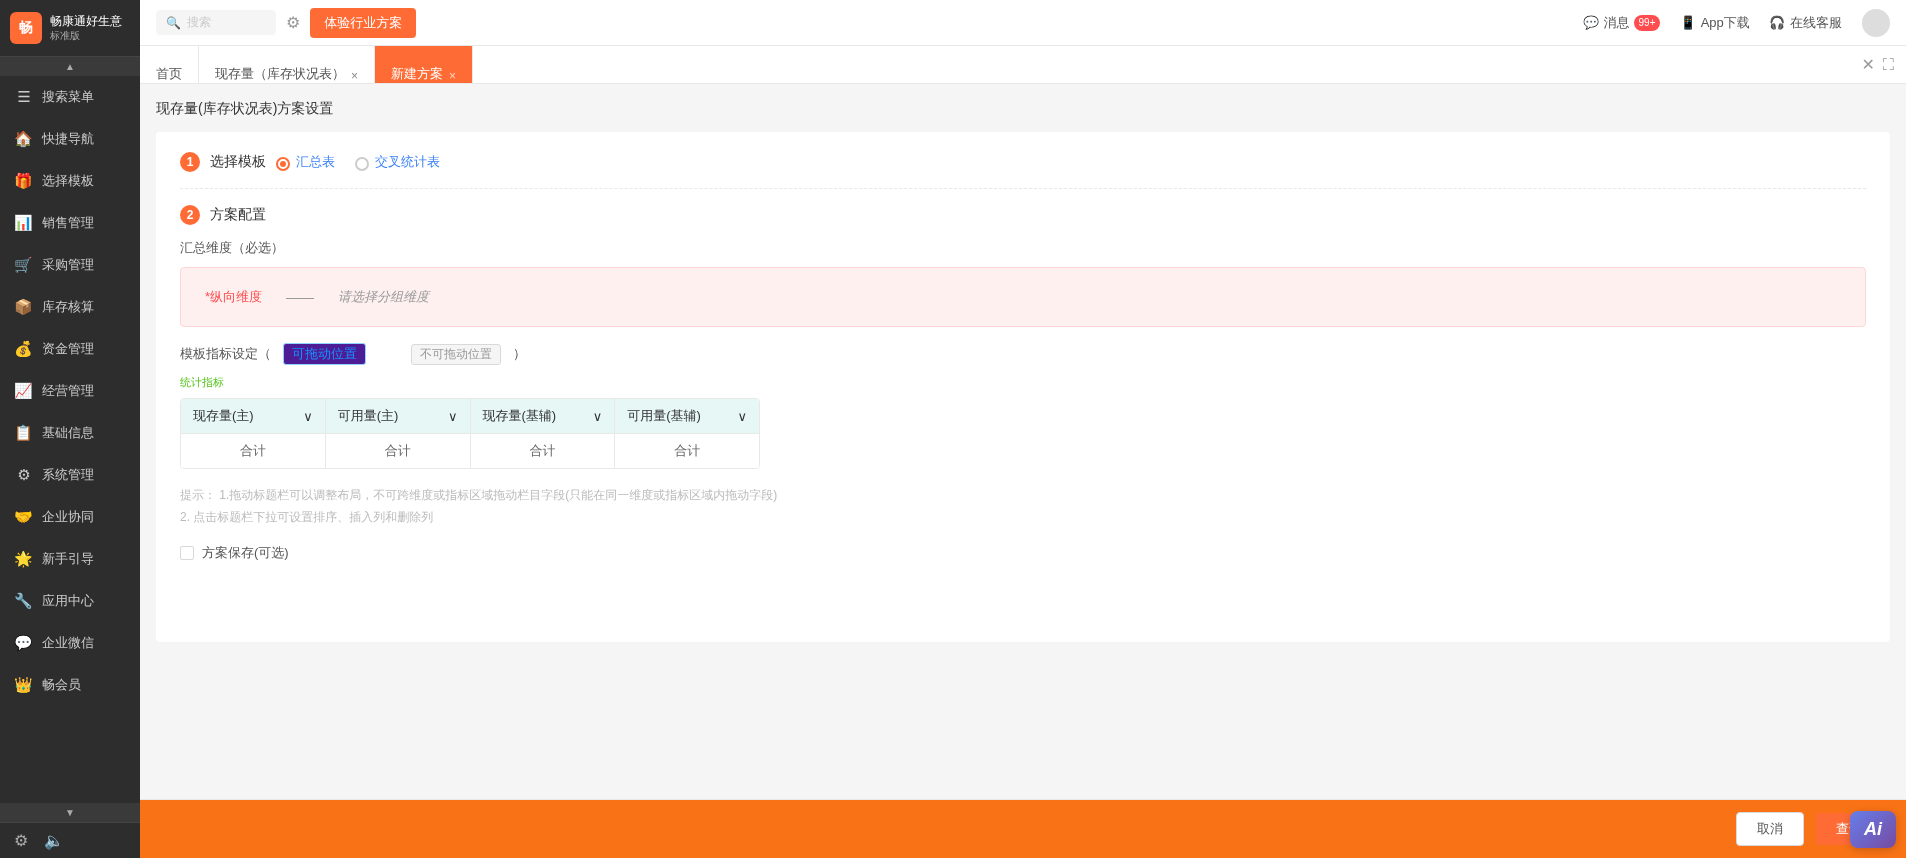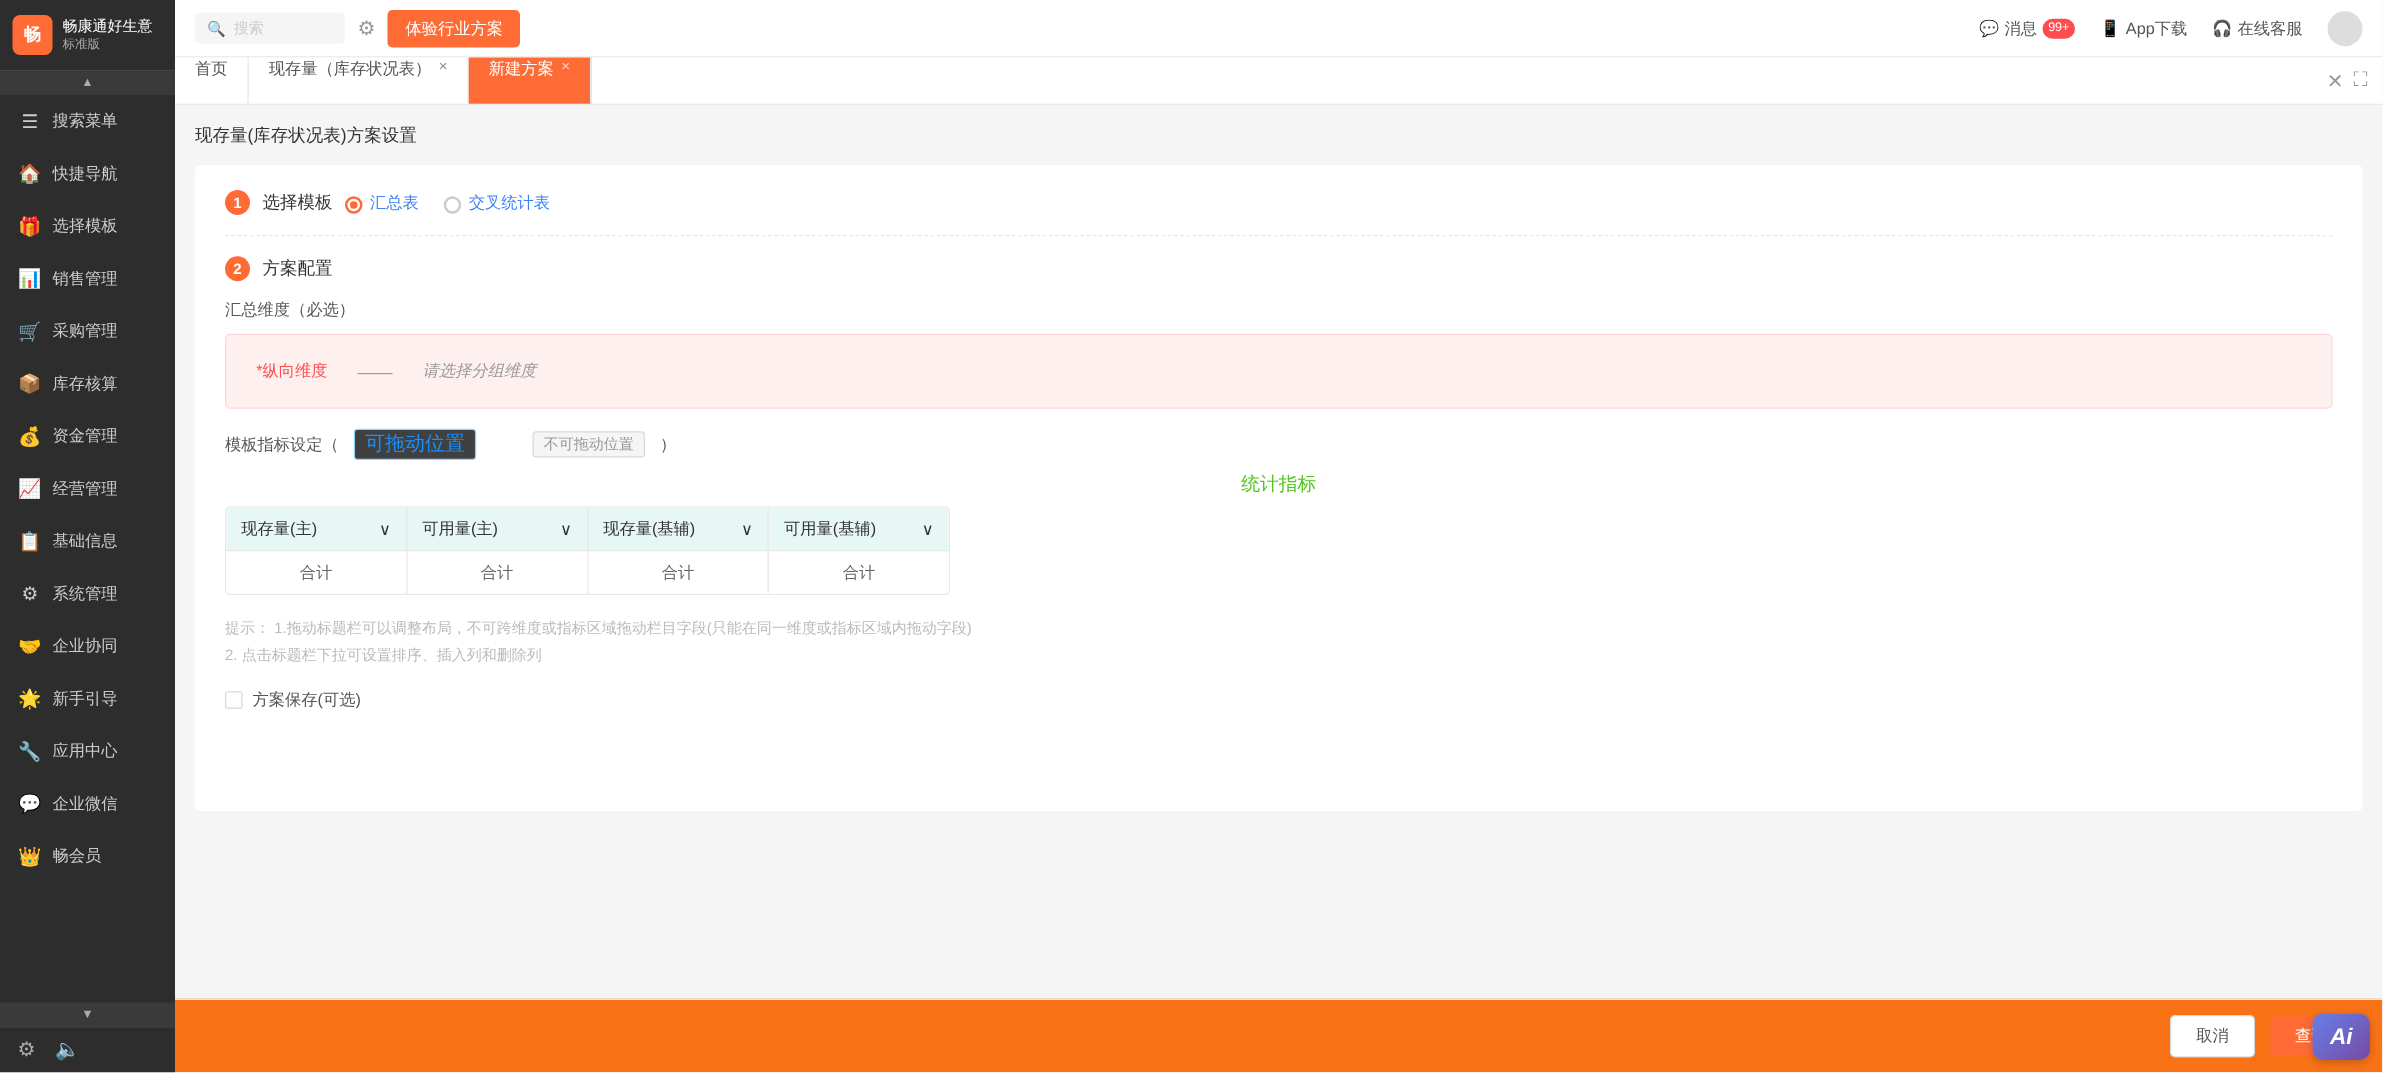--- a/index.html
+++ b/index.html
@@ -176,21 +176,21 @@
       background: #fff;
       border-bottom: 1px solid #e8e8e8;
       display: flex;
       align-items: center;
       padding: 0;
       height: 38px;
       flex-shrink: 0;
     }
     .tab {
       display: flex;
-      align-items: flex-start;
+      align-items: flex-end;
       gap: 6px;
       padding: 0 16px;
       height: 100%;
       cursor: pointer;
       color: #555;
       font-size: 13px;
       border-right: 1px solid #e8e8e8;
     }
     .tab.active {
       background: #ff6b35;
@@ -325,42 +325,41 @@
     }
     .indicator-label-row {
       display: flex;
       align-items: center;
       gap: 12px;
       margin-bottom: 10px;
       font-size: 13px;
       color: #555;
     }
     .tag-draggable {
-      background: #404040;
+      background: #4c1d95;
       border: 1px solid #91d5ff;
       color: #1890ff;
       border-radius: 3px;
       padding: 1px 8px;
-      font-size: 16px;
+      font-size: 13px;
     }
     .tag-not-draggable {
       background: #f5f5f5;
       border: 1px solid #d9d9d9;
       color: #999;
       border-radius: 3px;
       padding: 1px 8px;
       font-size: 12px;
     }
 
     
     .stats-section-title {
       color: #52c41a;
-      font-size: 15px;
+      font-size: 11px;
       margin-bottom: 8px;
-      text-align: center;
     }
     .stats-table {
       border: 1px solid #e8e8e8;
       border-radius: 4px;
       overflow: hidden;
       width: 580px;
     }
     .stats-table-header {
       display: flex;
       background: #e6f7f5;

